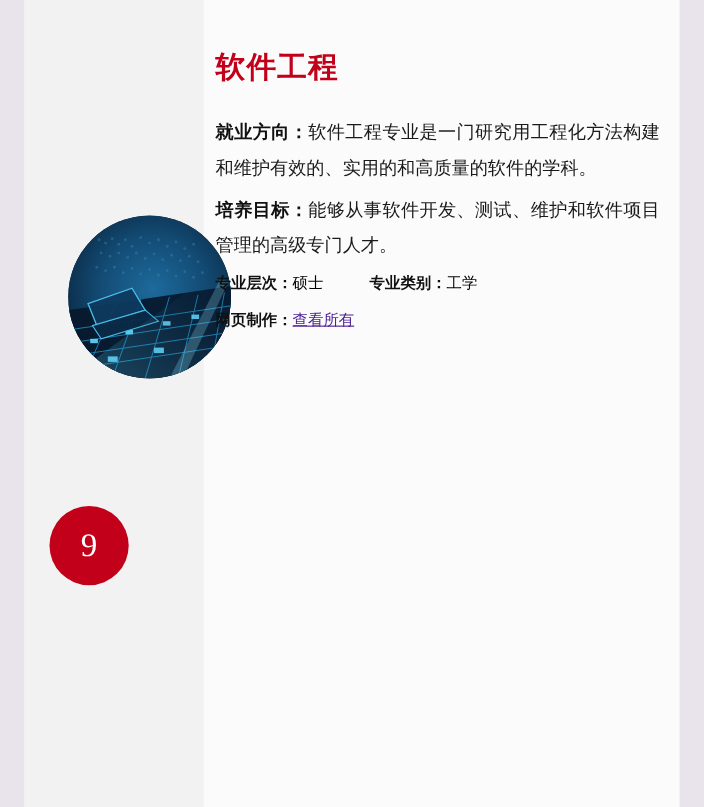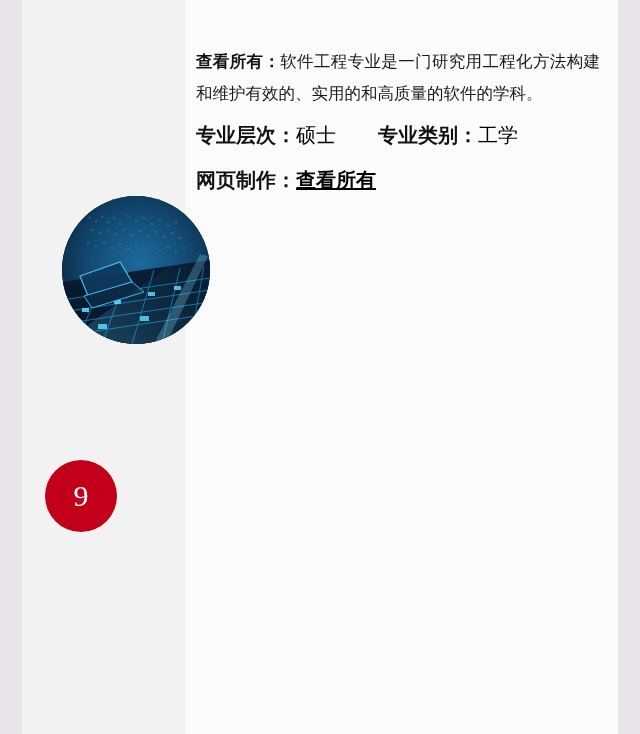--- a/index.html
+++ b/index.html
@@ -102,32 +102,32 @@
     margin: 0 0 6px 0;
     font-family: "DejaVu Sans", sans-serif;
     text-align: justify;
   }
   .lbl {
     font-weight: bold;
     color: #111;
   }
   .inline-row {
     display: block;
-    font-size: 20px;
+    font-size: 14px;
     line-height: 1.95;
     margin: 0 0 6px 0;
     font-family: "DejaVu Sans", sans-serif;
   }
   .gap {
     display: inline-block;
     width: 42px;
   }
   .red-link {
-    color: #000000;
-    font-weight: bold;
+    color: #4c1d95;
+    font-weight: normal;
   }
 </style>
 </head>
 <body>
 
 <div class="page">
 
   <div class="left-band"></div>
   <div class="content-band"></div>
   <div class="right-edge"></div>
@@ -218,25 +218,29 @@
       <path d="M0 148 L148 40 L148 148 Z" fill="url(#glow)" opacity="0.35"></path>
 
       <path d="M92 148 L138 58 L146 60 L104 148 Z" fill="#8fe6ff" opacity="0.25"></path>
     </svg>
   </div>
 
   <div class="number-badge">9</div>
 
   <div class="text-block">
 
+    <h1 class="title">软件工程</h1>
 
     <p class="para">
-      <span class="lbl">查看所有：</span><span>软件工程专业是一门研究用工程化方法构建和维护有效的、实用的和高质量的软件的学科。</span>
+      <span class="lbl">就业方向：</span><span>软件工程专业是一门研究用工程化方法构建和维护有效的、实用的和高质量的软件的学科。</span>
     </p>
 
+    <p class="para">
+      <span class="lbl">培养目标：</span><span>能够从事软件开发、测试、维护和软件项目管理的高级专门人才。</span>
+    </p>
 
     <div class="inline-row">
       <span class="lbl">专业层次：</span><span>硕士</span><span class="gap"></span><span class="lbl">专业类别：</span><span>工学</span>
     </div>
 
     <div class="inline-row">
       <span class="lbl">网页制作：</span><a class="red-link" href="#">查看所有</a>
     </div>
 
 

